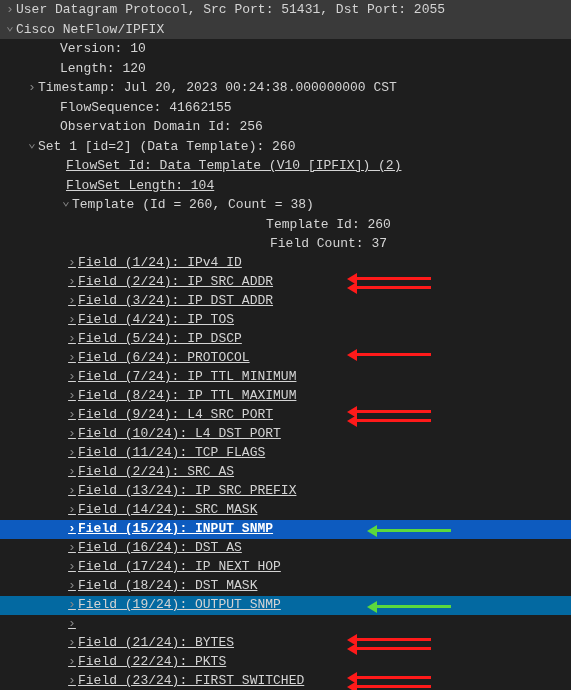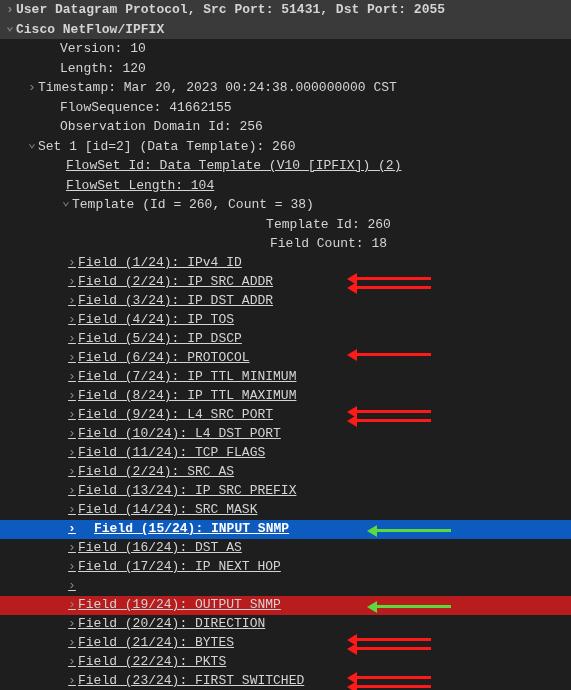--- a/index.html
+++ b/index.html
@@ -15,22 +15,22 @@
     position: relative;
   }
   .row {
     display: flex;
     align-items: center;
     white-space: pre;
     position: relative;
     padding-left: 4px;
   }
   .row.header { background: #3a3a3a; }
-  .row.selected { background: #0d5bbf; color: #fff; gap: 16px; }
-  .row.semi { background: #b91c1c; }
+  .row.selected { background: #0d5bbf; color: #fff; }
+  .row.semi { background: #0369a1; }
   .caret {
     display: inline-block;
     width: 12px;
     text-align: center;
     color: #888;
   }
   .caret.expanded::before { content: "\2304"; position: relative; top: -3px; }
   .caret.collapsed::before { content: "\203A"; }
   .bold { font-weight: bold; }
   .arrow {
@@ -47,21 +47,21 @@
     left: -10px;
     top: -7px;
     border: 6px solid transparent;
     border-right: 10px solid;
     border-right-color: inherit;
   }
   .arrow.red { border-color: #ff1a1a; color: #ff1a1a; }
   .arrow.green { border-color: #5bd93d; color: #5bd93d; }
   .arrow2 { top: 4px; }
   .arrow2b { top: 13px; }
-  .indent-0 { padding-left: 4px; font-weight: bold; }
+  .indent-0 { padding-left: 4px; }
   .indent-1 { padding-left: 26px; }
   .indent-2 { padding-left: 60px; }
   .indent-3 { padding-left: 66px; text-decoration: underline; }
   .indent-4 { padding-left: 86px; justify-content: center; }
   .field-row { height: 19px; }
 </style>
 </head>
 <body>
 
 <div class="row header indent-0">
@@ -74,21 +74,21 @@
 </div>
 
 <div class="row indent-2">
   <span>Version: 10</span>
 </div>
 <div class="row indent-2">
   <span>Length: 120</span>
 </div>
 <div class="row indent-1">
   <span class="caret collapsed"></span>
-  <span>Timestamp: Mar 20, 2023 00:24:38.000000000 CST</span>
+  <span>Timestamp: Jul 20, 2023 00:24:38.000000000 CST</span>
 </div>
 <div class="row indent-2">
   <span>FlowSequence: 41662155</span>
 </div>
 <div class="row indent-2">
   <span>Observation Domain Id: 256</span>
 </div>
 
 <div class="row indent-1">
   <span class="caret expanded"></span>
@@ -102,40 +102,40 @@
 </div>
 
 <div class="row indent-2">
   <span class="caret expanded"></span>
   <span>Template (Id = 260, Count = 38)</span>
 </div>
 <div class="row indent-4">
   <span>Template Id: 260</span>
 </div>
 <div class="row indent-4">
-  <span>Field Count: 18</span>
+  <span>Field Count: 37</span>
 </div>
 
 <div id="fields-container">
     <div class="row indent-3 field-row"><span class="caret collapsed"></span><span>Field (1/24): IPv4 ID</span></div>
     <div class="row indent-3 field-row"><span class="caret collapsed"></span><span>Field (2/24): IP_SRC_ADDR</span><span class="arrow red arrow2"></span><span class="arrow red arrow2b"></span></div>
     <div class="row indent-3 field-row"><span class="caret collapsed"></span><span>Field (3/24): IP_DST_ADDR</span></div>
     <div class="row indent-3 field-row"><span class="caret collapsed"></span><span>Field (4/24): IP_TOS</span></div>
     <div class="row indent-3 field-row"><span class="caret collapsed"></span><span>Field (5/24): IP_DSCP</span></div>
     <div class="row indent-3 field-row"><span class="caret collapsed"></span><span>Field (6/24): PROTOCOL</span><span class="arrow red arrow2"></span></div>
     <div class="row indent-3 field-row"><span class="caret collapsed"></span><span>Field (7/24): IP TTL MINIMUM</span></div>
     <div class="row indent-3 field-row"><span class="caret collapsed"></span><span>Field (8/24): IP TTL MAXIMUM</span></div>
     <div class="row indent-3 field-row"><span class="caret collapsed"></span><span>Field (9/24): L4_SRC_PORT</span><span class="arrow red arrow2"></span><span class="arrow red arrow2b"></span></div>
     <div class="row indent-3 field-row"><span class="caret collapsed"></span><span>Field (10/24): L4_DST_PORT</span></div>
     <div class="row indent-3 field-row"><span class="caret collapsed"></span><span>Field (11/24): TCP_FLAGS</span></div>
     <div class="row indent-3 field-row"><span class="caret collapsed"></span><span>Field (2/24): SRC_AS</span></div>
     <div class="row indent-3 field-row"><span class="caret collapsed"></span><span>Field (13/24): IP_SRC_PREFIX</span></div>
     <div class="row indent-3 field-row"><span class="caret collapsed"></span><span>Field (14/24): SRC_MASK</span></div>
     <div class="row indent-3 field-row selected"><span class="caret collapsed bold" style="color: rgb(255, 255, 255);"></span><span class="bold">Field (15/24): INPUT_SNMP</span><span class="arrow green" style="top: 9px; right: 120px;"></span></div>
     <div class="row indent-3 field-row"><span class="caret collapsed"></span><span>Field (16/24): DST_AS</span></div>
     <div class="row indent-3 field-row"><span class="caret collapsed"></span><span>Field (17/24): IP_NEXT_HOP</span></div>
+    <div class="row indent-3 field-row"><span class="caret collapsed"></span><span>Field (18/24): DST_MASK</span></div>
+    <div class="row indent-3 field-row semi"><span class="caret collapsed"></span><span>Field (19/24): OUTPUT_SNMP</span><span class="arrow green" style="top: 9px; right: 120px;"></span></div>
     <div class="row indent-3 field-row"><span class="caret collapsed"></span></div>
-    <div class="row indent-3 field-row semi"><span class="caret collapsed"></span><span>Field (19/24): OUTPUT_SNMP</span><span class="arrow green" style="top: 9px; right: 120px;"></span></div>
-    <div class="row indent-3 field-row"><span class="caret collapsed"></span><span>Field (20/24): DIRECTION</span></div>
     <div class="row indent-3 field-row"><span class="caret collapsed"></span><span>Field (21/24): BYTES</span><span class="arrow red arrow2"></span><span class="arrow red arrow2b"></span></div>
     <div class="row indent-3 field-row"><span class="caret collapsed"></span><span>Field (22/24): PKTS</span></div>
     <div class="row indent-3 field-row"><span class="caret collapsed"></span><span>Field (23/24): FIRST_SWITCHED</span><span class="arrow red arrow2"></span><span class="arrow red arrow2b"></span></div>
   </div>
 
 </body></html>

